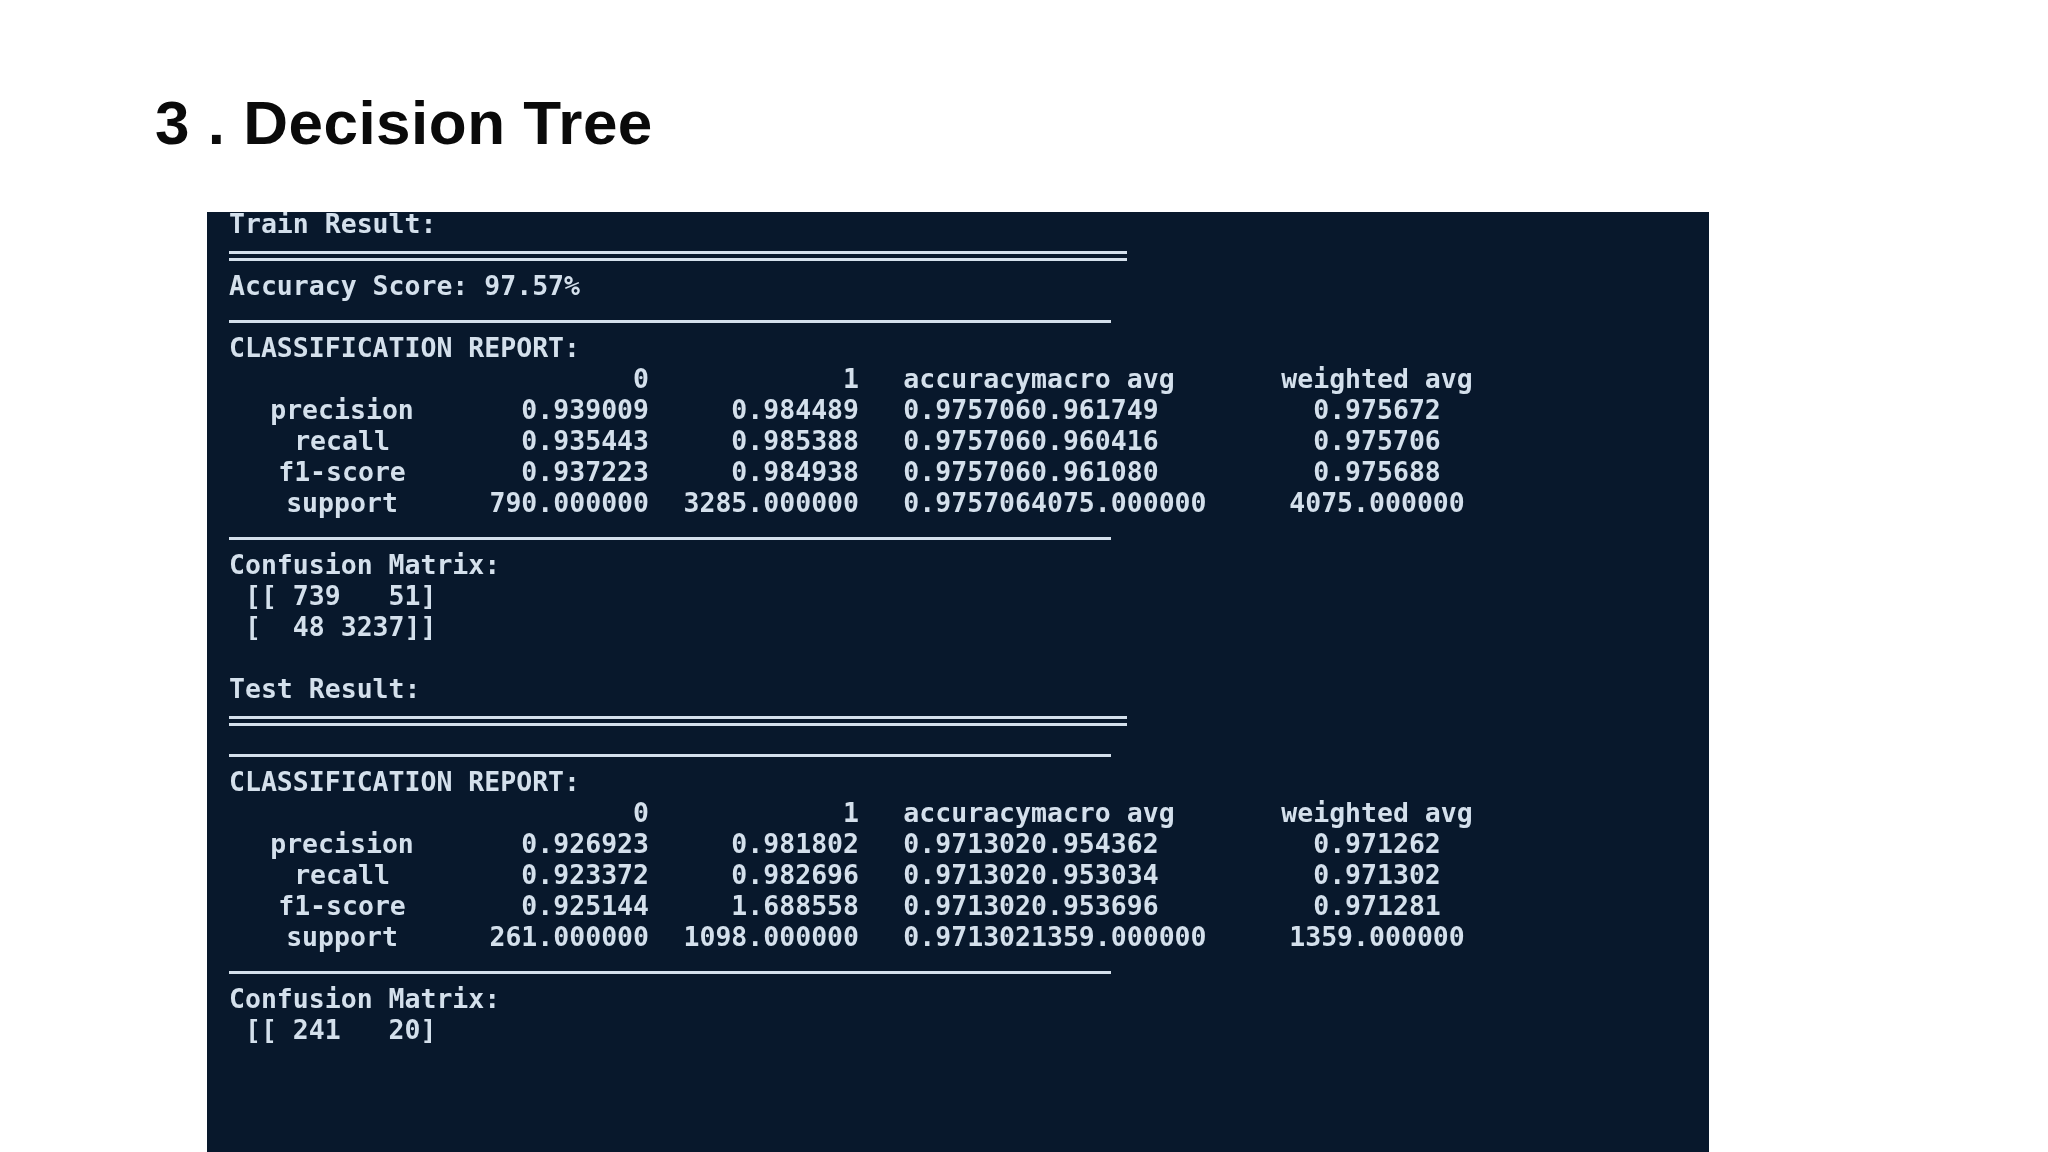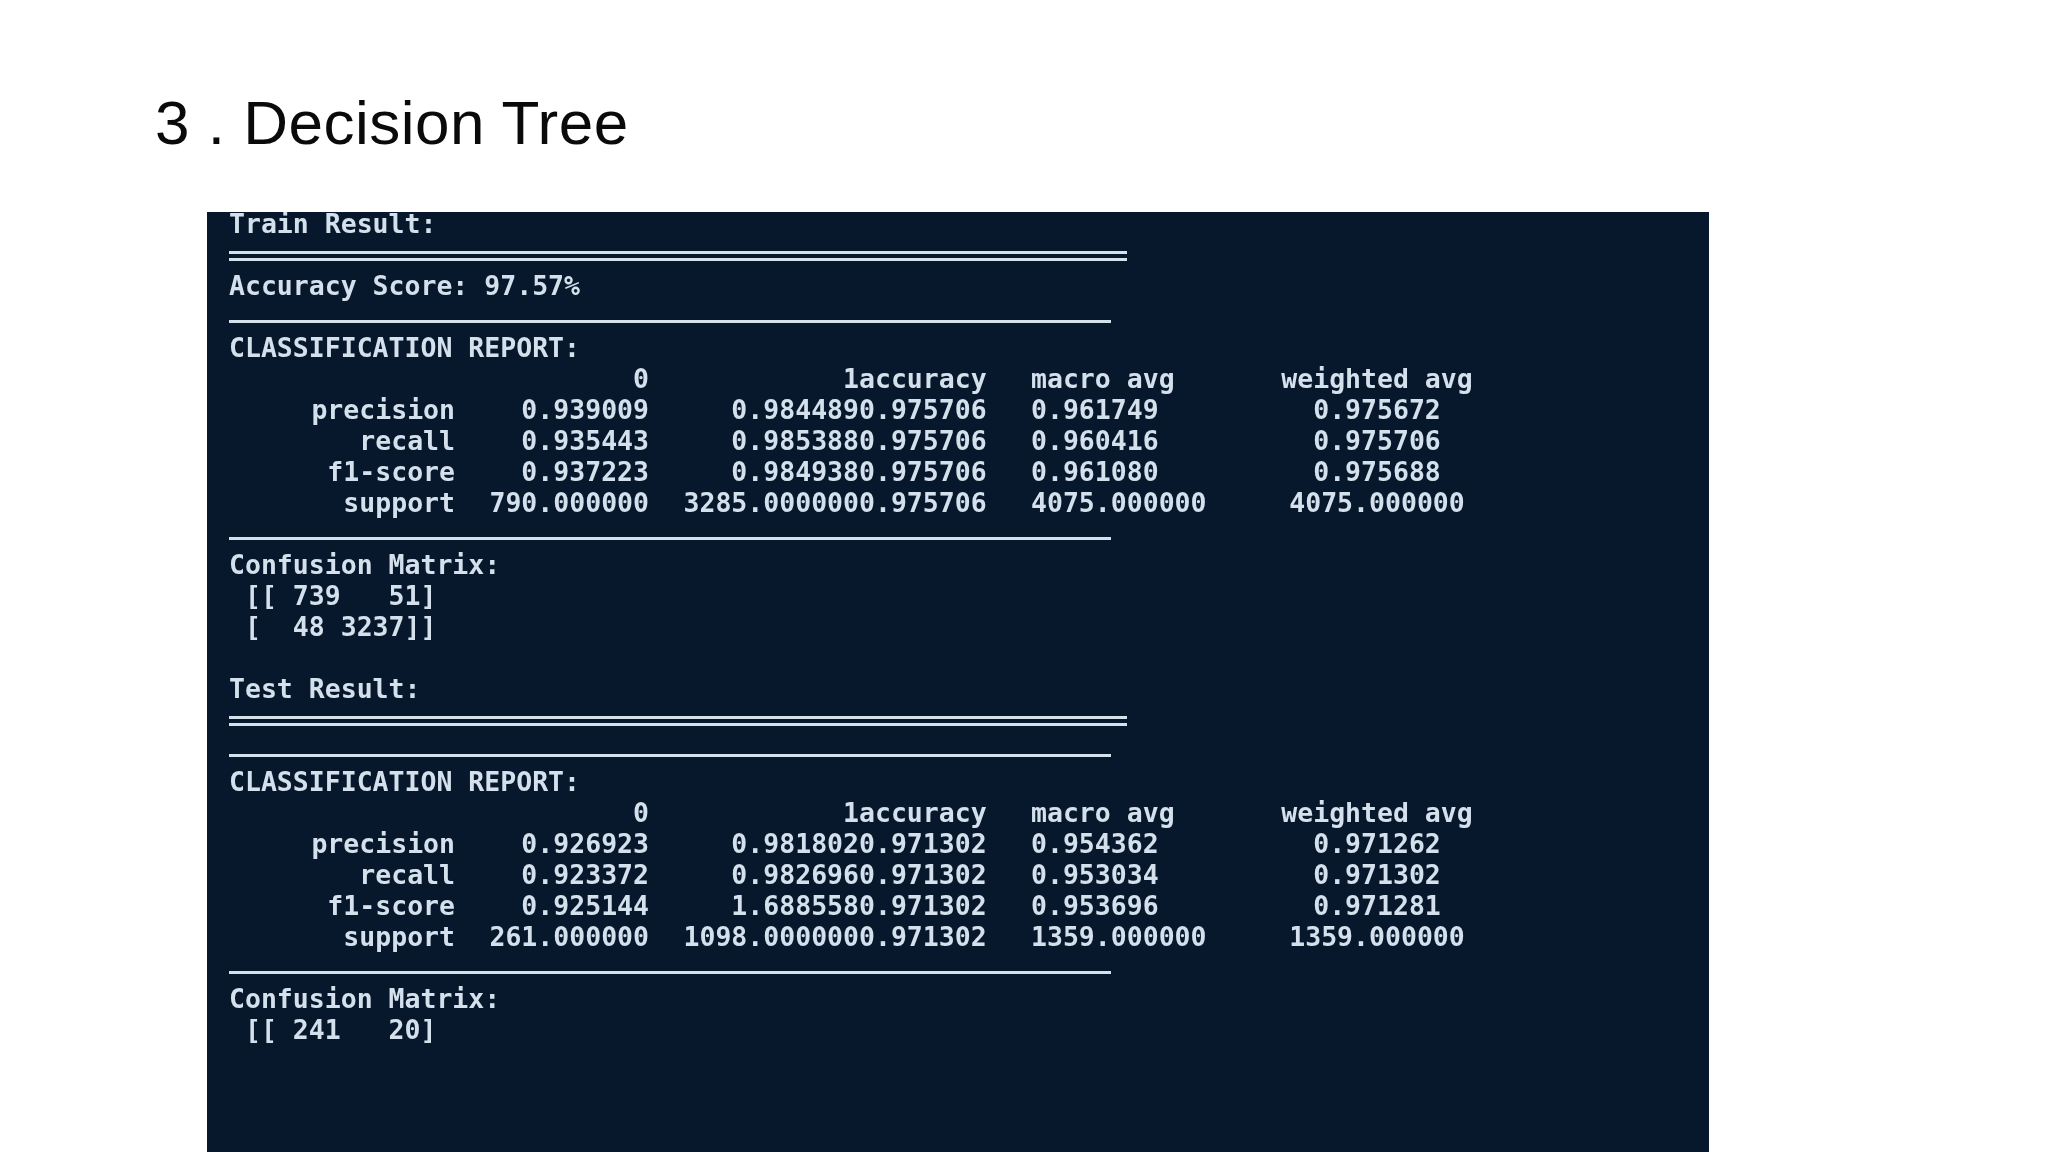--- a/index.html
+++ b/index.html
@@ -15,21 +15,21 @@
     font-family: "Liberation Sans", sans-serif;
   }
 
   
   #slide-title {
     position: absolute;
     left: 155px;
     top: 90px;
     font-family: "Liberation Sans", sans-serif;
     font-size: 62px;
-    font-weight: 400;
+    font-weight: 700;
     color: #0a0a0a;
     letter-spacing: 0.5px;
     white-space: pre;
     line-height: 1.05;
   }
 
   
   #console-block {
     position: absolute;
     left: 193px;
@@ -80,24 +80,24 @@
   .trow {
     display: flex;
     font-family: "DejaVu Sans Mono", "Liberation Mono", monospace;
     font-size: 26.5px;
     font-weight: 700;
     color: #d4e0ec;
     line-height: 31px;
     height: 31px;
     white-space: pre;
   }
-  .c-label { width: 226px; text-align: right; }
+  .c-label { width: 226px; text-align: center; }
   .c-0     { width: 194px; text-align: right; }
   .c-1     { width: 210px; text-align: right; }
-  .c-acc   { width: 172px; }
+  .c-acc   { width: 172px; text-align: right; }
   .c-macro { width: 214px; text-align: left; }
   .c-wavg  { width: 264px; text-align: center; }
 </style>
 </head>
 <body>
 
 <div id="slide-title">3 . Decision Tree</div>
 
 <div id="console-block">
   <div id="console-inner">

